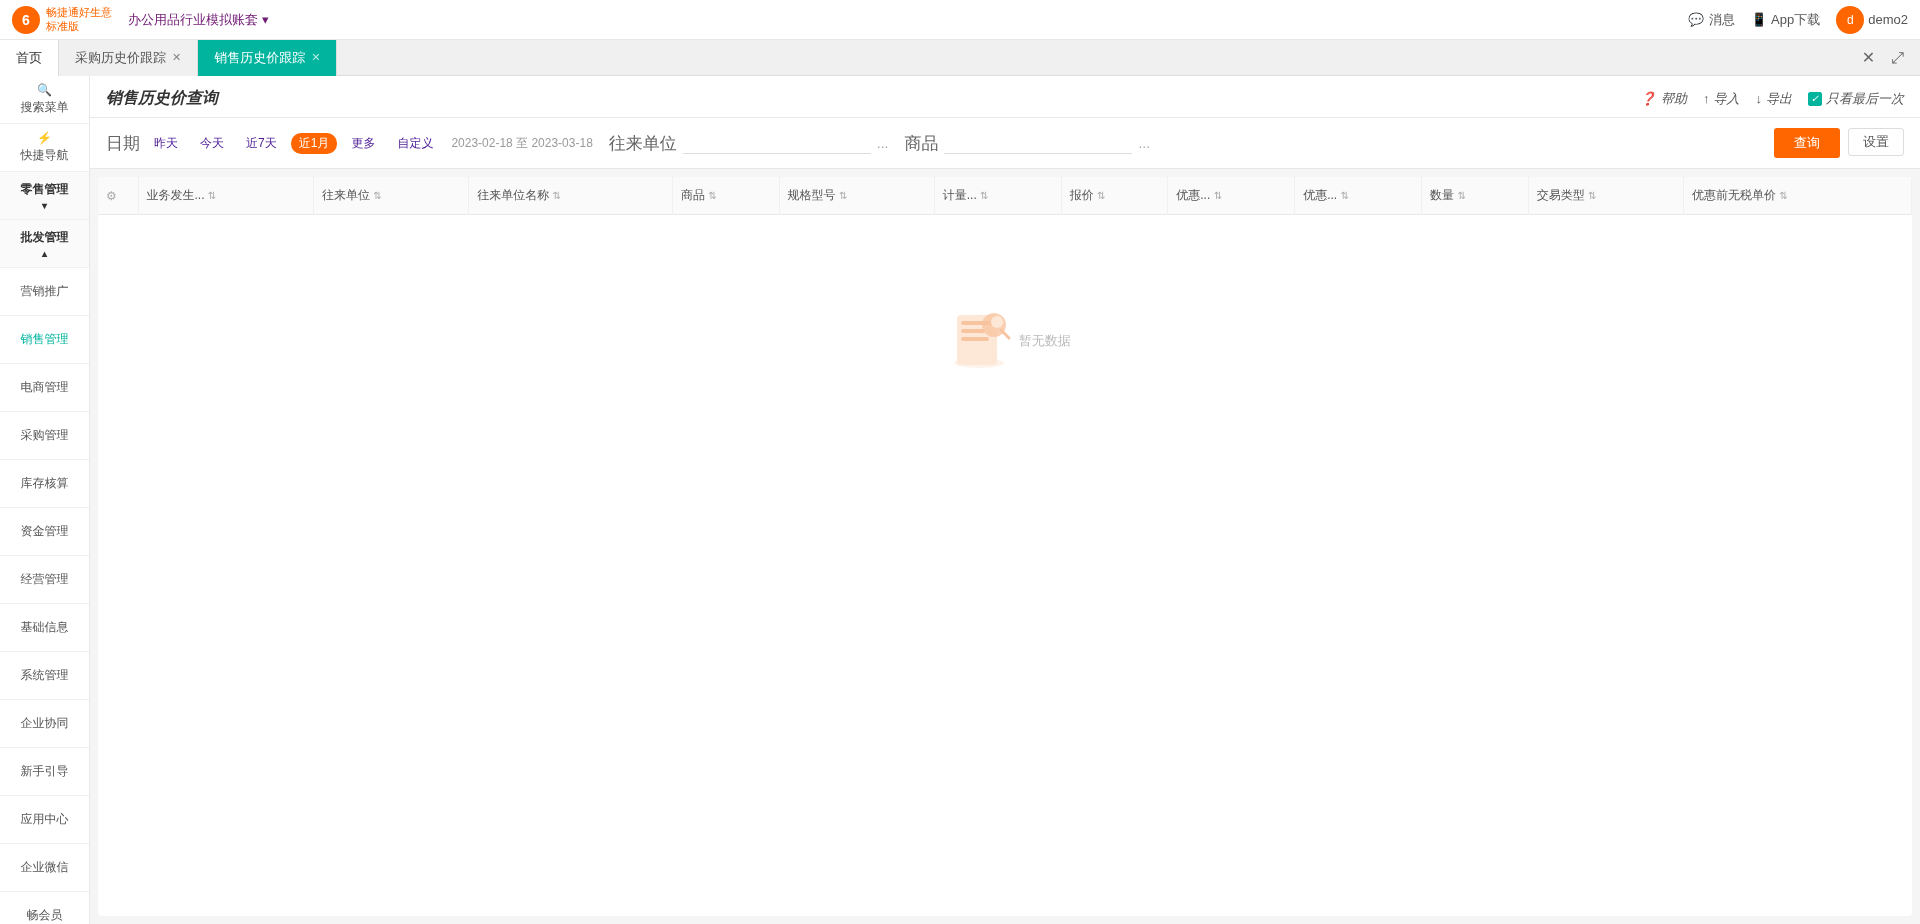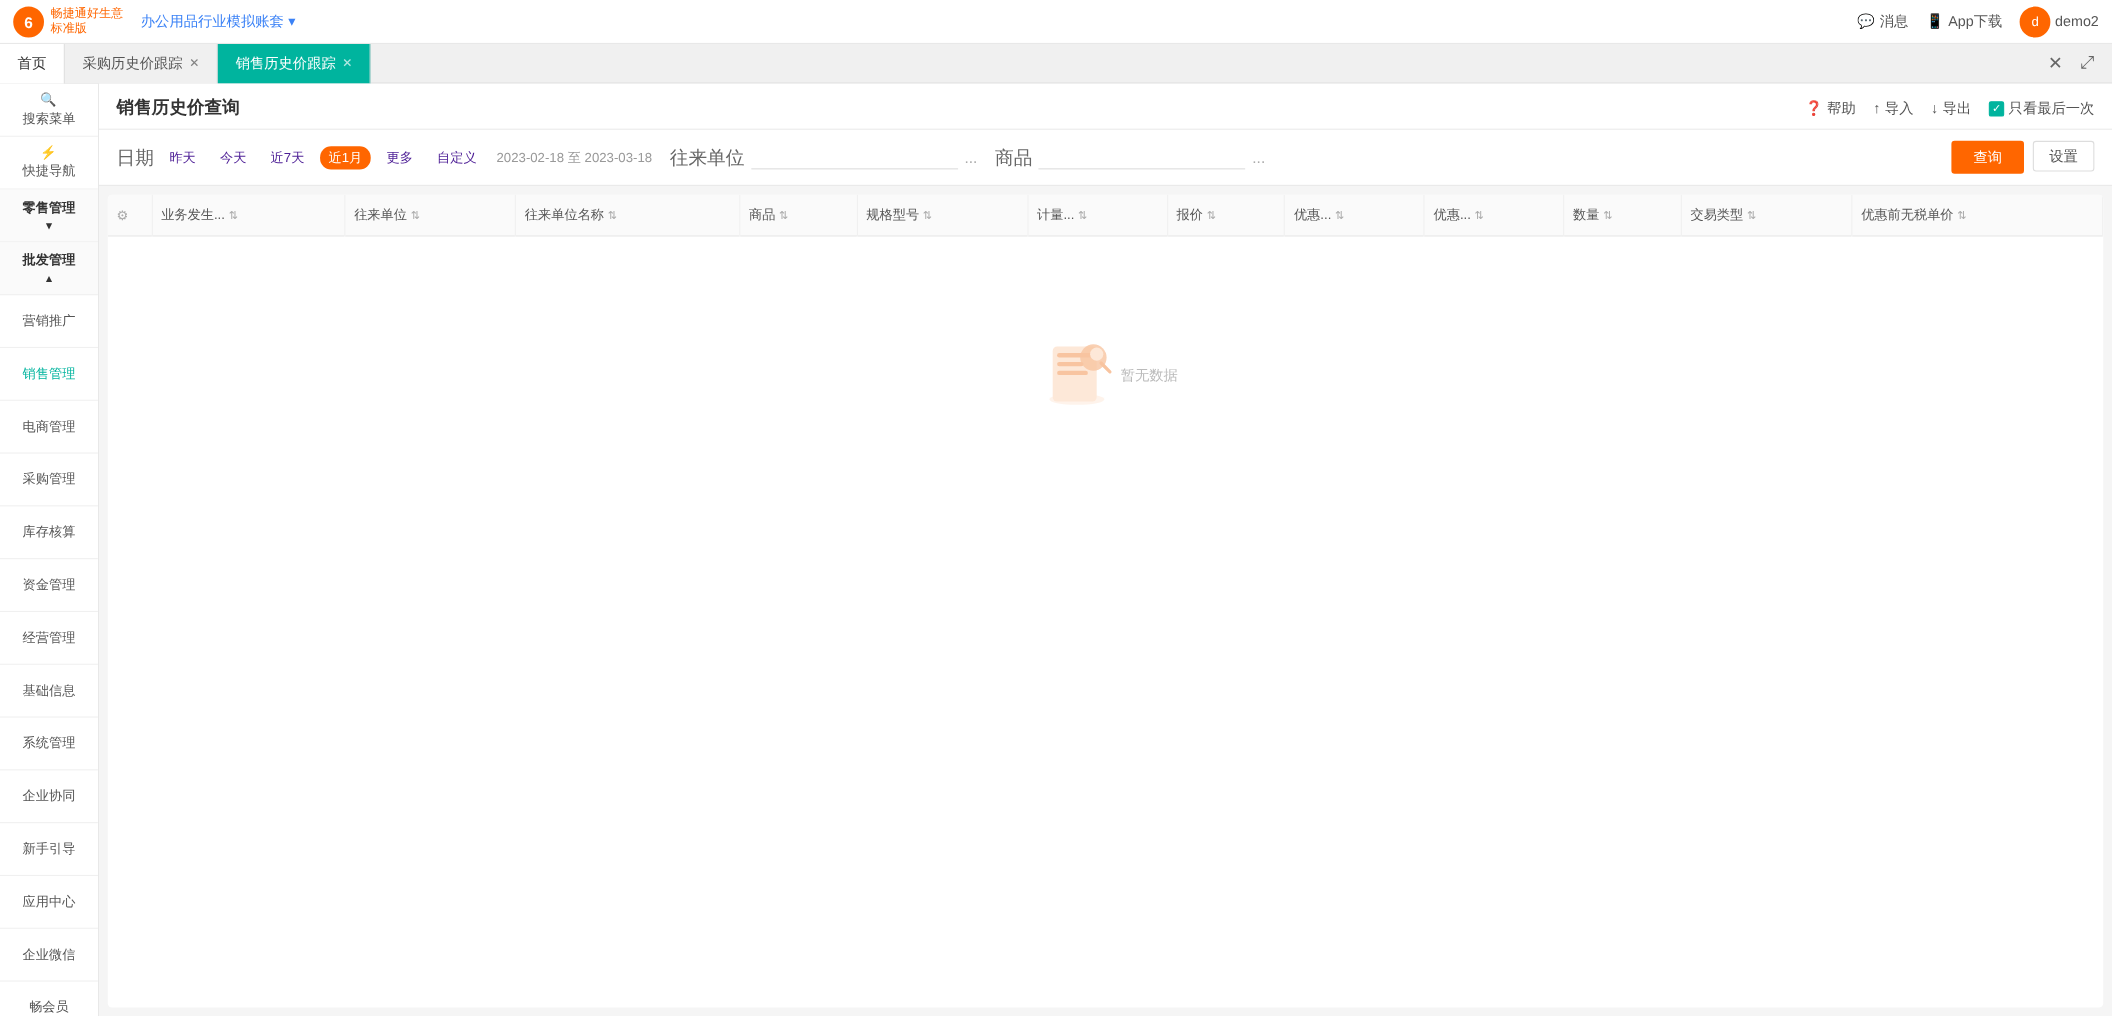--- a/index.html
+++ b/index.html
@@ -8,21 +8,21 @@
     
     .topbar {
       display: flex; align-items: center; height: 40px;
       background: #fff; border-bottom: 1px solid #e8e8e8;
       padding: 0 12px; justify-content: space-between;
     }
     .topbar-left { display: flex; align-items: center; gap: 8px; }
     .logo-area { display: flex; align-items: center; gap: 6px; }
     .logo-icon { width: 28px; height: 28px; background: #f60; border-radius: 50%; display: flex; align-items: center; justify-content: center; color: #fff; font-size: 14px; font-weight: bold; }
     .logo-text { font-size: 11px; color: #f60; line-height: 1.2; }
-    .app-selector { display: flex; align-items: center; gap: 4px; color: #3b82f6; font-size: 13px; cursor: pointer; padding: 4px 8px; border-radius: 4px; }
+    .app-selector { display: flex; align-items: center; gap: 4px; color: #701a75; font-size: 13px; cursor: pointer; padding: 4px 8px; border-radius: 4px; }
     .topbar-right { display: flex; align-items: center; gap: 16px; color: #555; font-size: 13px; }
     .topbar-btn { display: flex; align-items: center; gap: 4px; cursor: pointer; color: #555; }
     .avatar { width: 28px; height: 28px; border-radius: 50%; background: #f60; display: flex; align-items: center; justify-content: center; color: #fff; font-size: 12px; }
 
     
     .tabbar {
       display: flex; align-items: center; height: 36px;
       background: #f0f0f0; border-bottom: 1px solid #ddd;
     }
     .tab {
@@ -51,21 +51,21 @@
     .sidebar-item.active { color: #00b49e; }
     .sidebar-item.section-header { background: #fafafa; font-weight: bold; color: #333; }
     .sidebar-item .arrow { font-size: 10px; }
 
     
     .content { flex: 1; display: flex; flex-direction: column; overflow: hidden; background: #f5f5f5; }
 
     
     .page-header {
       background: #fff; padding: 12px 16px 8px; border-bottom: 1px solid #e8e8e8;
-      display: flex; align-items: center; justify-content: space-between;
+      display: flex; align-items: center; justify-content: space-between; font-style: italic;
     }
     .page-title { font-size: 16px; font-weight: bold; color: #333; }
     .page-actions { display: flex; align-items: center; gap: 16px; }
     .page-action-btn { display: flex; align-items: center; gap: 4px; color: #555; cursor: pointer; font-size: 13px; }
     .checkbox-label { display: flex; align-items: center; gap: 4px; color: #555; font-size: 13px; cursor: pointer; }
     .checkbox-checked { width: 14px; height: 14px; border: 1px solid #00b49e; background: #00b49e; border-radius: 2px; display: flex; align-items: center; justify-content: center; color: #fff; font-size: 10px; }
 
     
     .filter-bar {
       background: #fff; padding: 10px 16px; border-bottom: 1px solid #e8e8e8;

